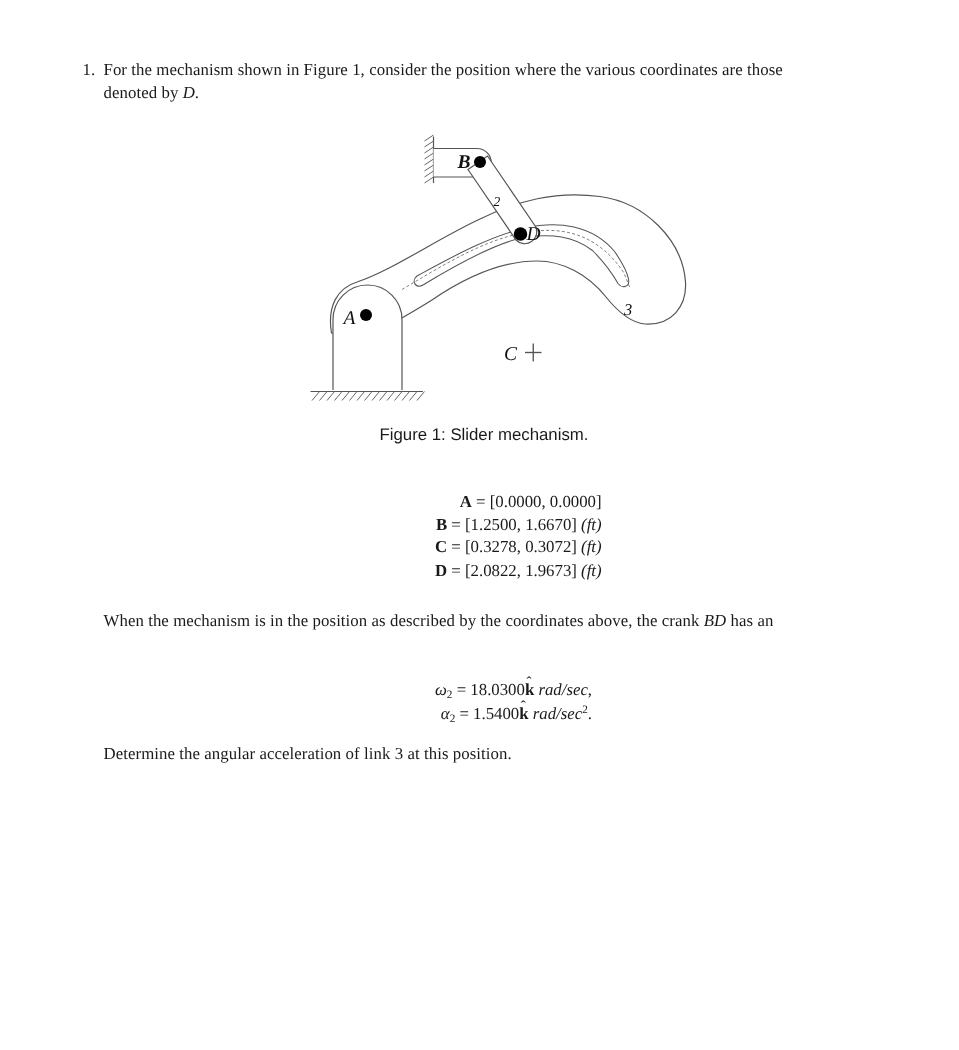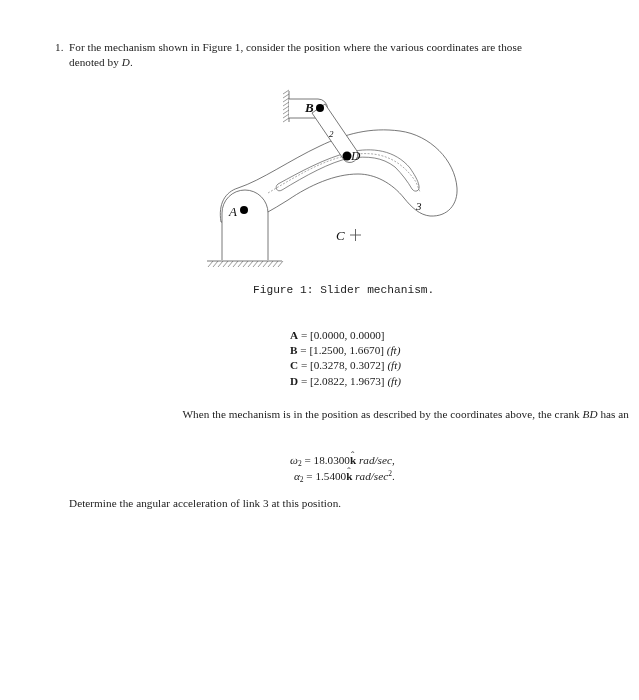--- a/index.html
+++ b/index.html
@@ -13,29 +13,29 @@
       font-family: "Liberation Serif", "DejaVu Serif", serif;
       letter-spacing: 0.05px;
     }
     .num { position: absolute; left: 0; }
     .q-body { position: absolute; left: 0; }
     .line { display: block; white-space: nowrap; }
     .it { font-style: italic; }
     .bf { font-weight: bold; }
     .caption {
       position: absolute; left: 253px; top: 284px;
-      font-size: 11.2px; font-family: Liberation Mono, monospace;
+      font-size: 11.2px; font-family: Liberation Sans, sans-serif;
       white-space: nowrap;
     }
     .coords {
       position: absolute; left: 290px; top: 328px;
       font-size: 11.2px; line-height: 15.2px;
       font-family: "Liberation Serif", "DejaVu Serif", serif;
     }
-    .coords .row { white-space: nowrap; }
+    .coords .row { white-space: nowrap; text-align: right; }
     .eqs {
       position: absolute; left: 290px; top: 453px;
       font-size: 11.2px; line-height: 15.5px;
       font-family: "Liberation Serif", "DejaVu Serif", serif;
       text-align: right;
     }
     .eqs .row { white-space: nowrap; }
     .khat { position: relative; font-weight: bold; }
     .khat::before {
       content: "\02C6"; position: absolute; left: 1px; top: -6px;
@@ -136,21 +136,21 @@
 
 <div class="caption">Figure 1: Slider mechanism.</div>
 
 <div class="coords">
   <div class="row"><span class="bf">A</span><span> = </span><span>[0.0000, 0.0000]</span></div>
   <div class="row"><span class="bf">B</span><span> = </span><span>[1.2500, 1.6670]</span> <span class="it">(ft)</span></div>
   <div class="row"><span class="bf">C</span><span> = </span><span>[0.3278, 0.3072]</span> <span class="it">(ft)</span></div>
   <div class="row"><span class="bf">D</span><span> = </span><span>[2.0822, 1.9673]</span> <span class="it">(ft)</span></div>
 </div>
 
-<div class="para" style="left:69px; top:407px; width:560px;text-align:right;">
+<div class="para" style="left:69px; top:407px; width:560px;">
   <span class="line"><span>When the mechanism is in the position as described by the coordinates above, the crank </span><span class="it">BD</span><span> has an</span></span>
 </div>
 
 <div class="eqs">
   <div class="row"><span class="it">ω</span><sub>2</sub><span> = </span><span>18.0300</span><span class="khat">k</span>&nbsp;<span class="it">rad/sec</span><span>,</span></div>
   <div class="row"><span class="it">α</span><sub>2</sub><span> = </span><span>1.5400</span><span class="khat">k</span>&nbsp;<span class="it">rad/sec</span><sup>2</sup><span>.</span></div>
 </div>
 
 <div class="para" style="left:69px; top:496px;">
   <span class="line">Determine the angular acceleration of link 3 at this position.</span>

